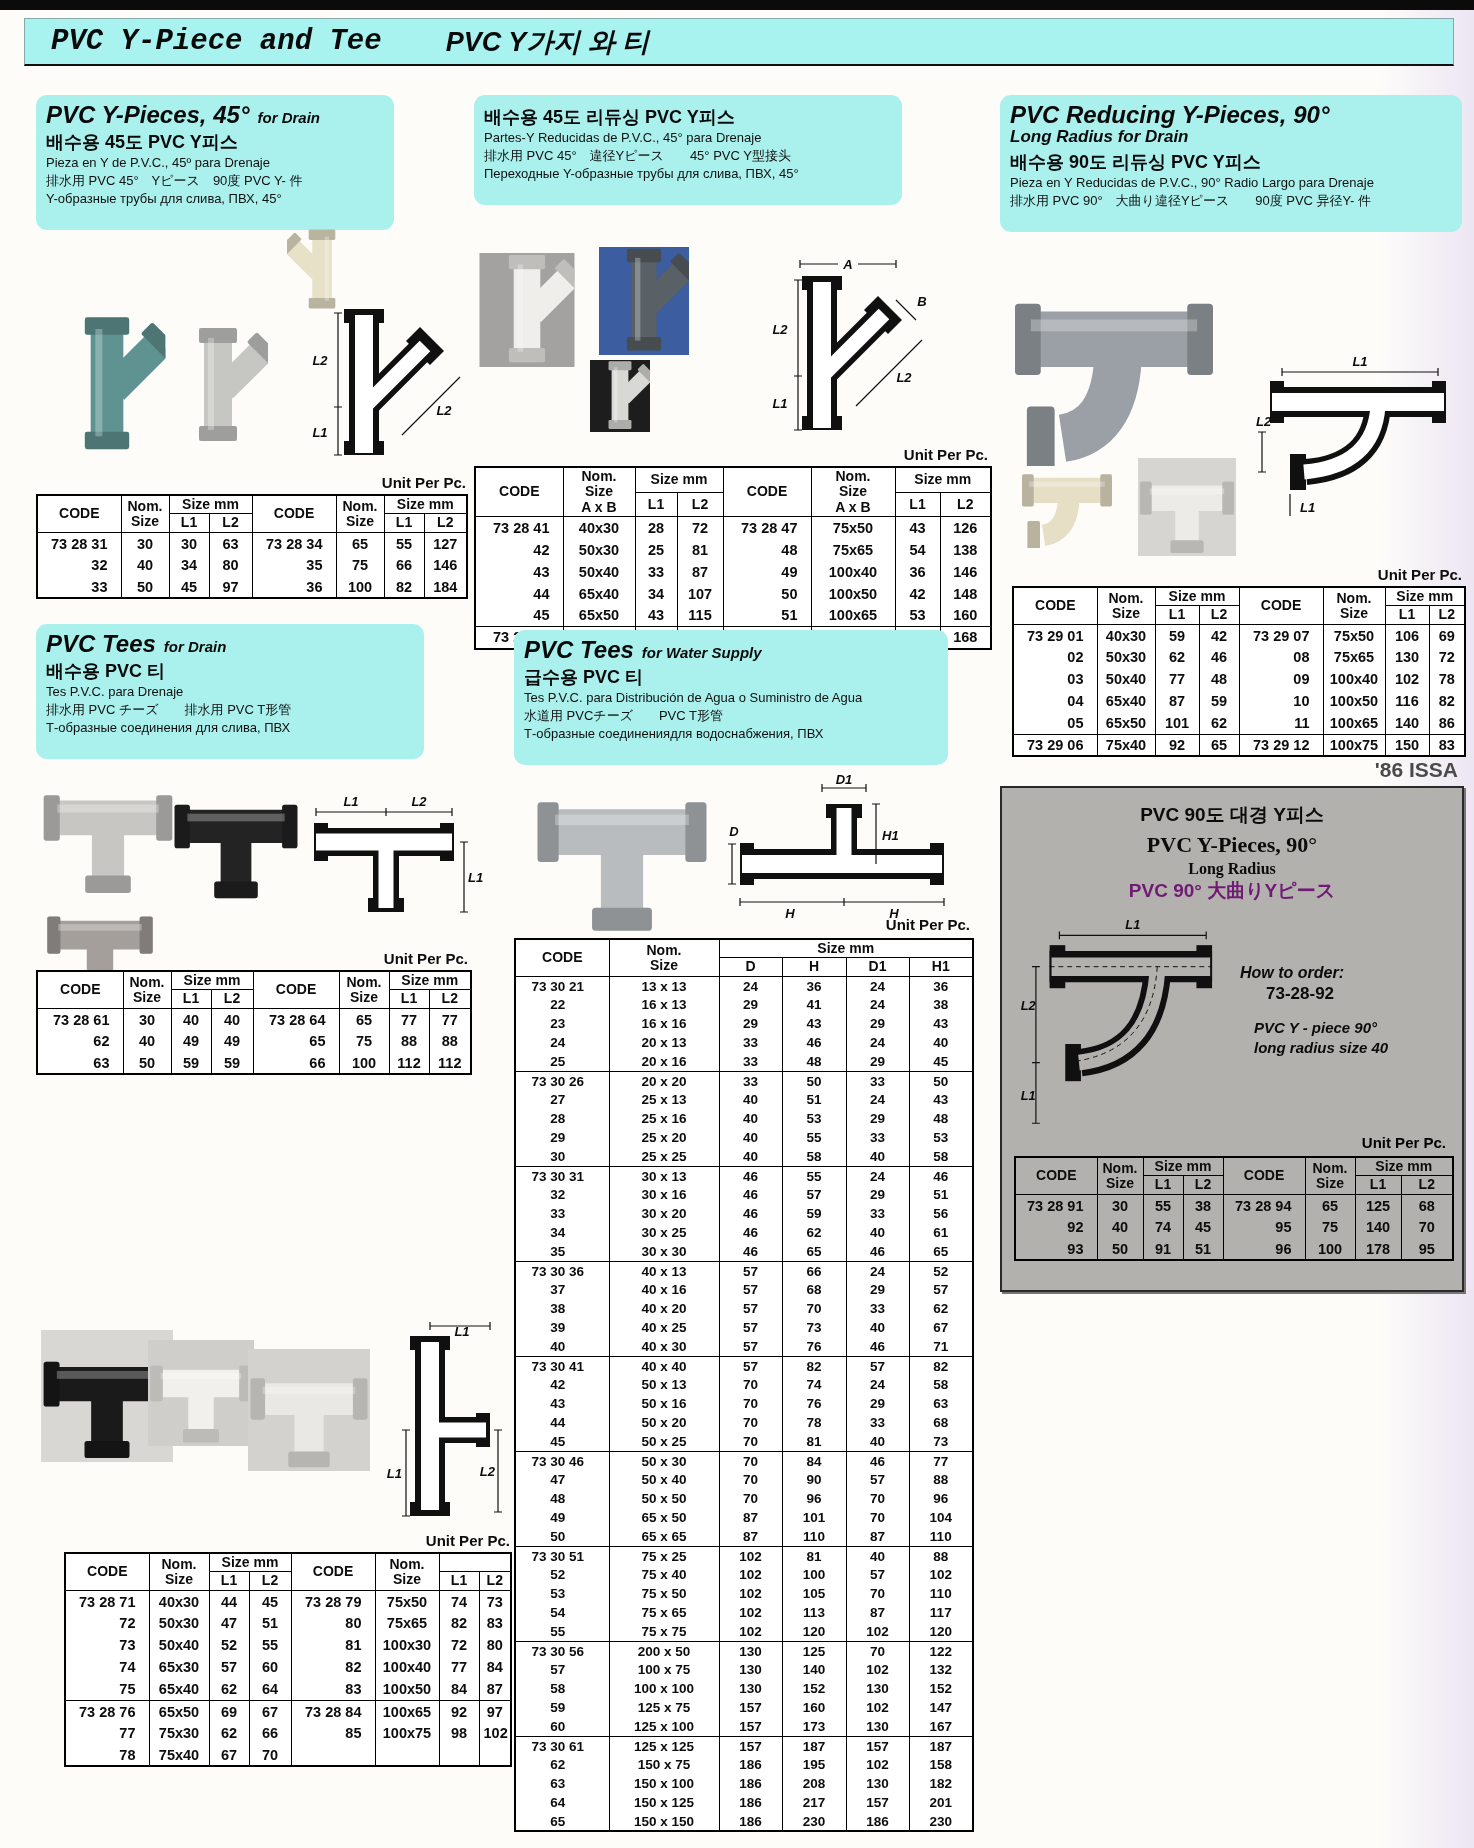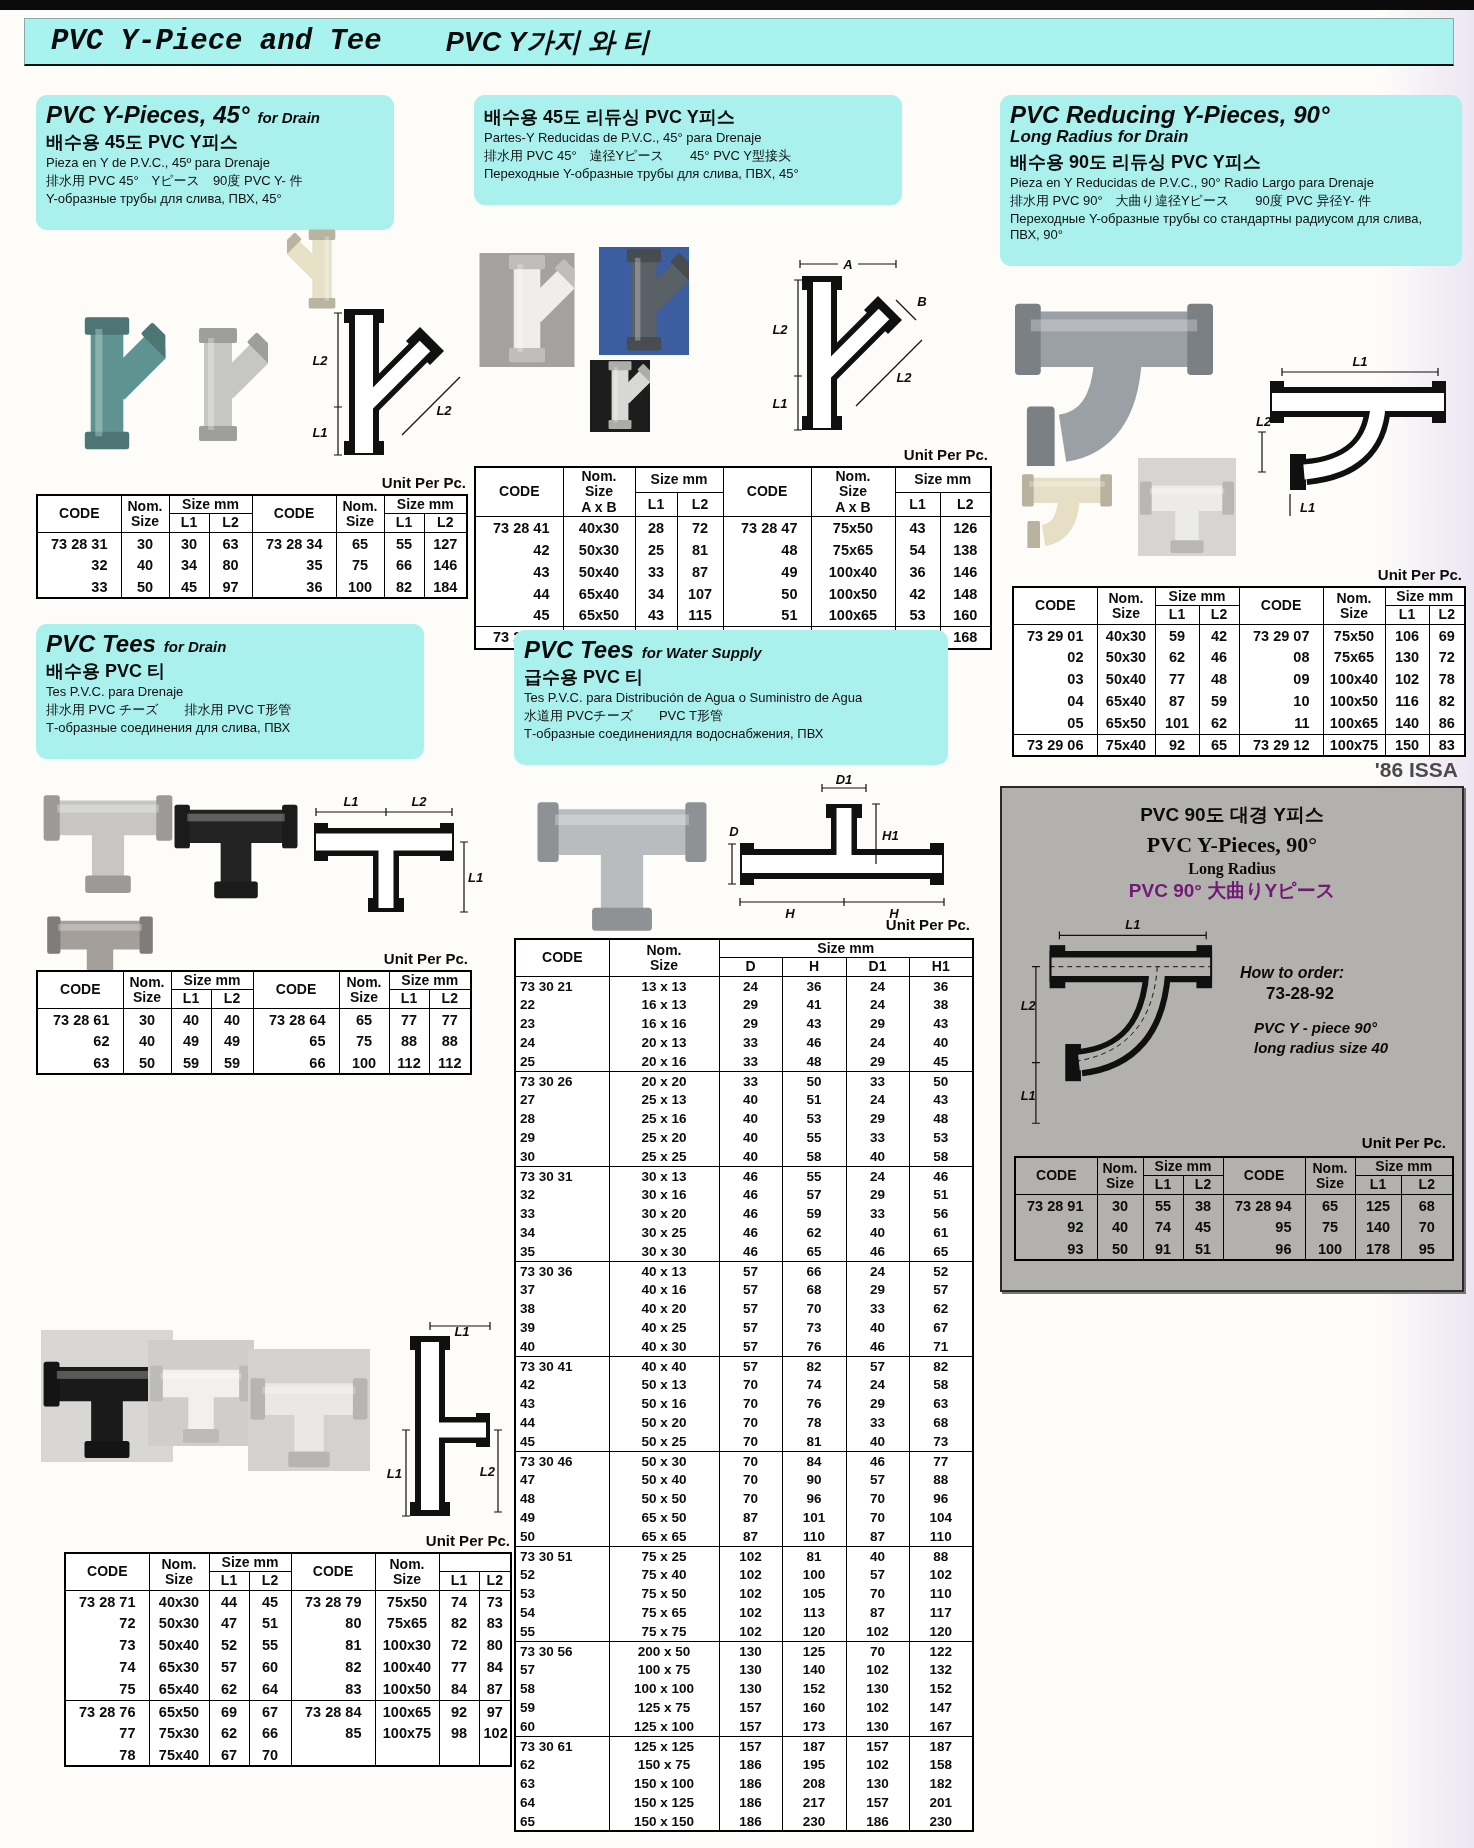--- a/index.html
+++ b/index.html
@@ -23,21 +23,21 @@
   .unit { position:absolute; font-size:15px; font-weight:bold; color:#0d0d0d; text-align:right; }
 
   table.cat { position:absolute; border-collapse:collapse; table-layout:fixed; background:#fff; border:2px solid #000; }
   table.cat th, table.cat td { border-left:1px solid #000; border-right:1px solid #000;
        text-align:center; padding:1px 4px; color:#0c0c0c; }
   table.cat thead th { border-bottom:1px solid #000; font-size:14px; font-weight:bold; line-height:1.1; }
   table.cat th.pre { white-space:pre-line; }
   table.cat td { font-size:14.5px; font-weight:bold; height:22px; }
   table.cat tbody tr.gs td { border-top:1.5px solid #000; }
   table.cols8 td:nth-child(1), table.cols8 td:nth-child(5) { text-align:right; padding-right:13px; }
-  table.cols6 td:nth-child(1) { text-align:left; padding-right:13px; }
+  table.cols6 td:nth-child(1) { text-align:center; padding-right:13px; }
   table.t5 td { height:19px; font-size:13.5px; }
   table.boxed { background:transparent; }
 
   .photo { position:absolute; }
   .diagram { position:absolute; }
   .pb { stroke:#101010; fill:none; }
   .pw { stroke:#ffffff; fill:none; }
   .pg { stroke:#b3b1ad; fill:none; }
   .dim { stroke:#101010; stroke-width:1.2; fill:none; }
   .cl  { stroke:#101010; stroke-width:1; fill:none; stroke-dasharray:5 4; }
@@ -992,21 +992,20 @@
           <td>230</td>
         </tr>
       </tbody>
   </table>
 
   <div class="sec-head" style="left:1000px;top:95px;width:462px">
     <div class="ttl"><span>PVC Reducing Y-Pieces, 90°</span><span class="sfx-block">Long Radius for Drain</span></div>
     <div class="kr">배수용 90도 리듀싱 PVC Y피스</div>
     <div class="ln">Pieza en Y Reducidas de P.V.C., 90° Radio Largo para Drenaje</div>
     <div class="ln">排水用 PVC 90°　大曲り違径Yピース　　90度 PVC 异径Y- 件</div>
-    <div class="ln">Переходные Y-образные трубы со стандартны радиусом для слива, ПВХ, 90°</div>
   </div>
 
   <svg class="photo" style="left:1000px;top:268px;width:228px;height:198px" viewBox="0 0 100 100">
       <use href="#sym-y90" color="#9aa0a6"></use>
     </svg>
   <svg class="photo" style="left:1010px;top:458px;width:114px;height:90px" viewBox="0 0 100 100">
       <use href="#sym-y90" color="#e6dfc6"></use>
     </svg>
   <svg class="photo" style="left:1126px;top:458px;width:122px;height:98px" viewBox="0 0 100 100">
       <rect width="100" height="100" fill="#d6d5d2"></rect>

